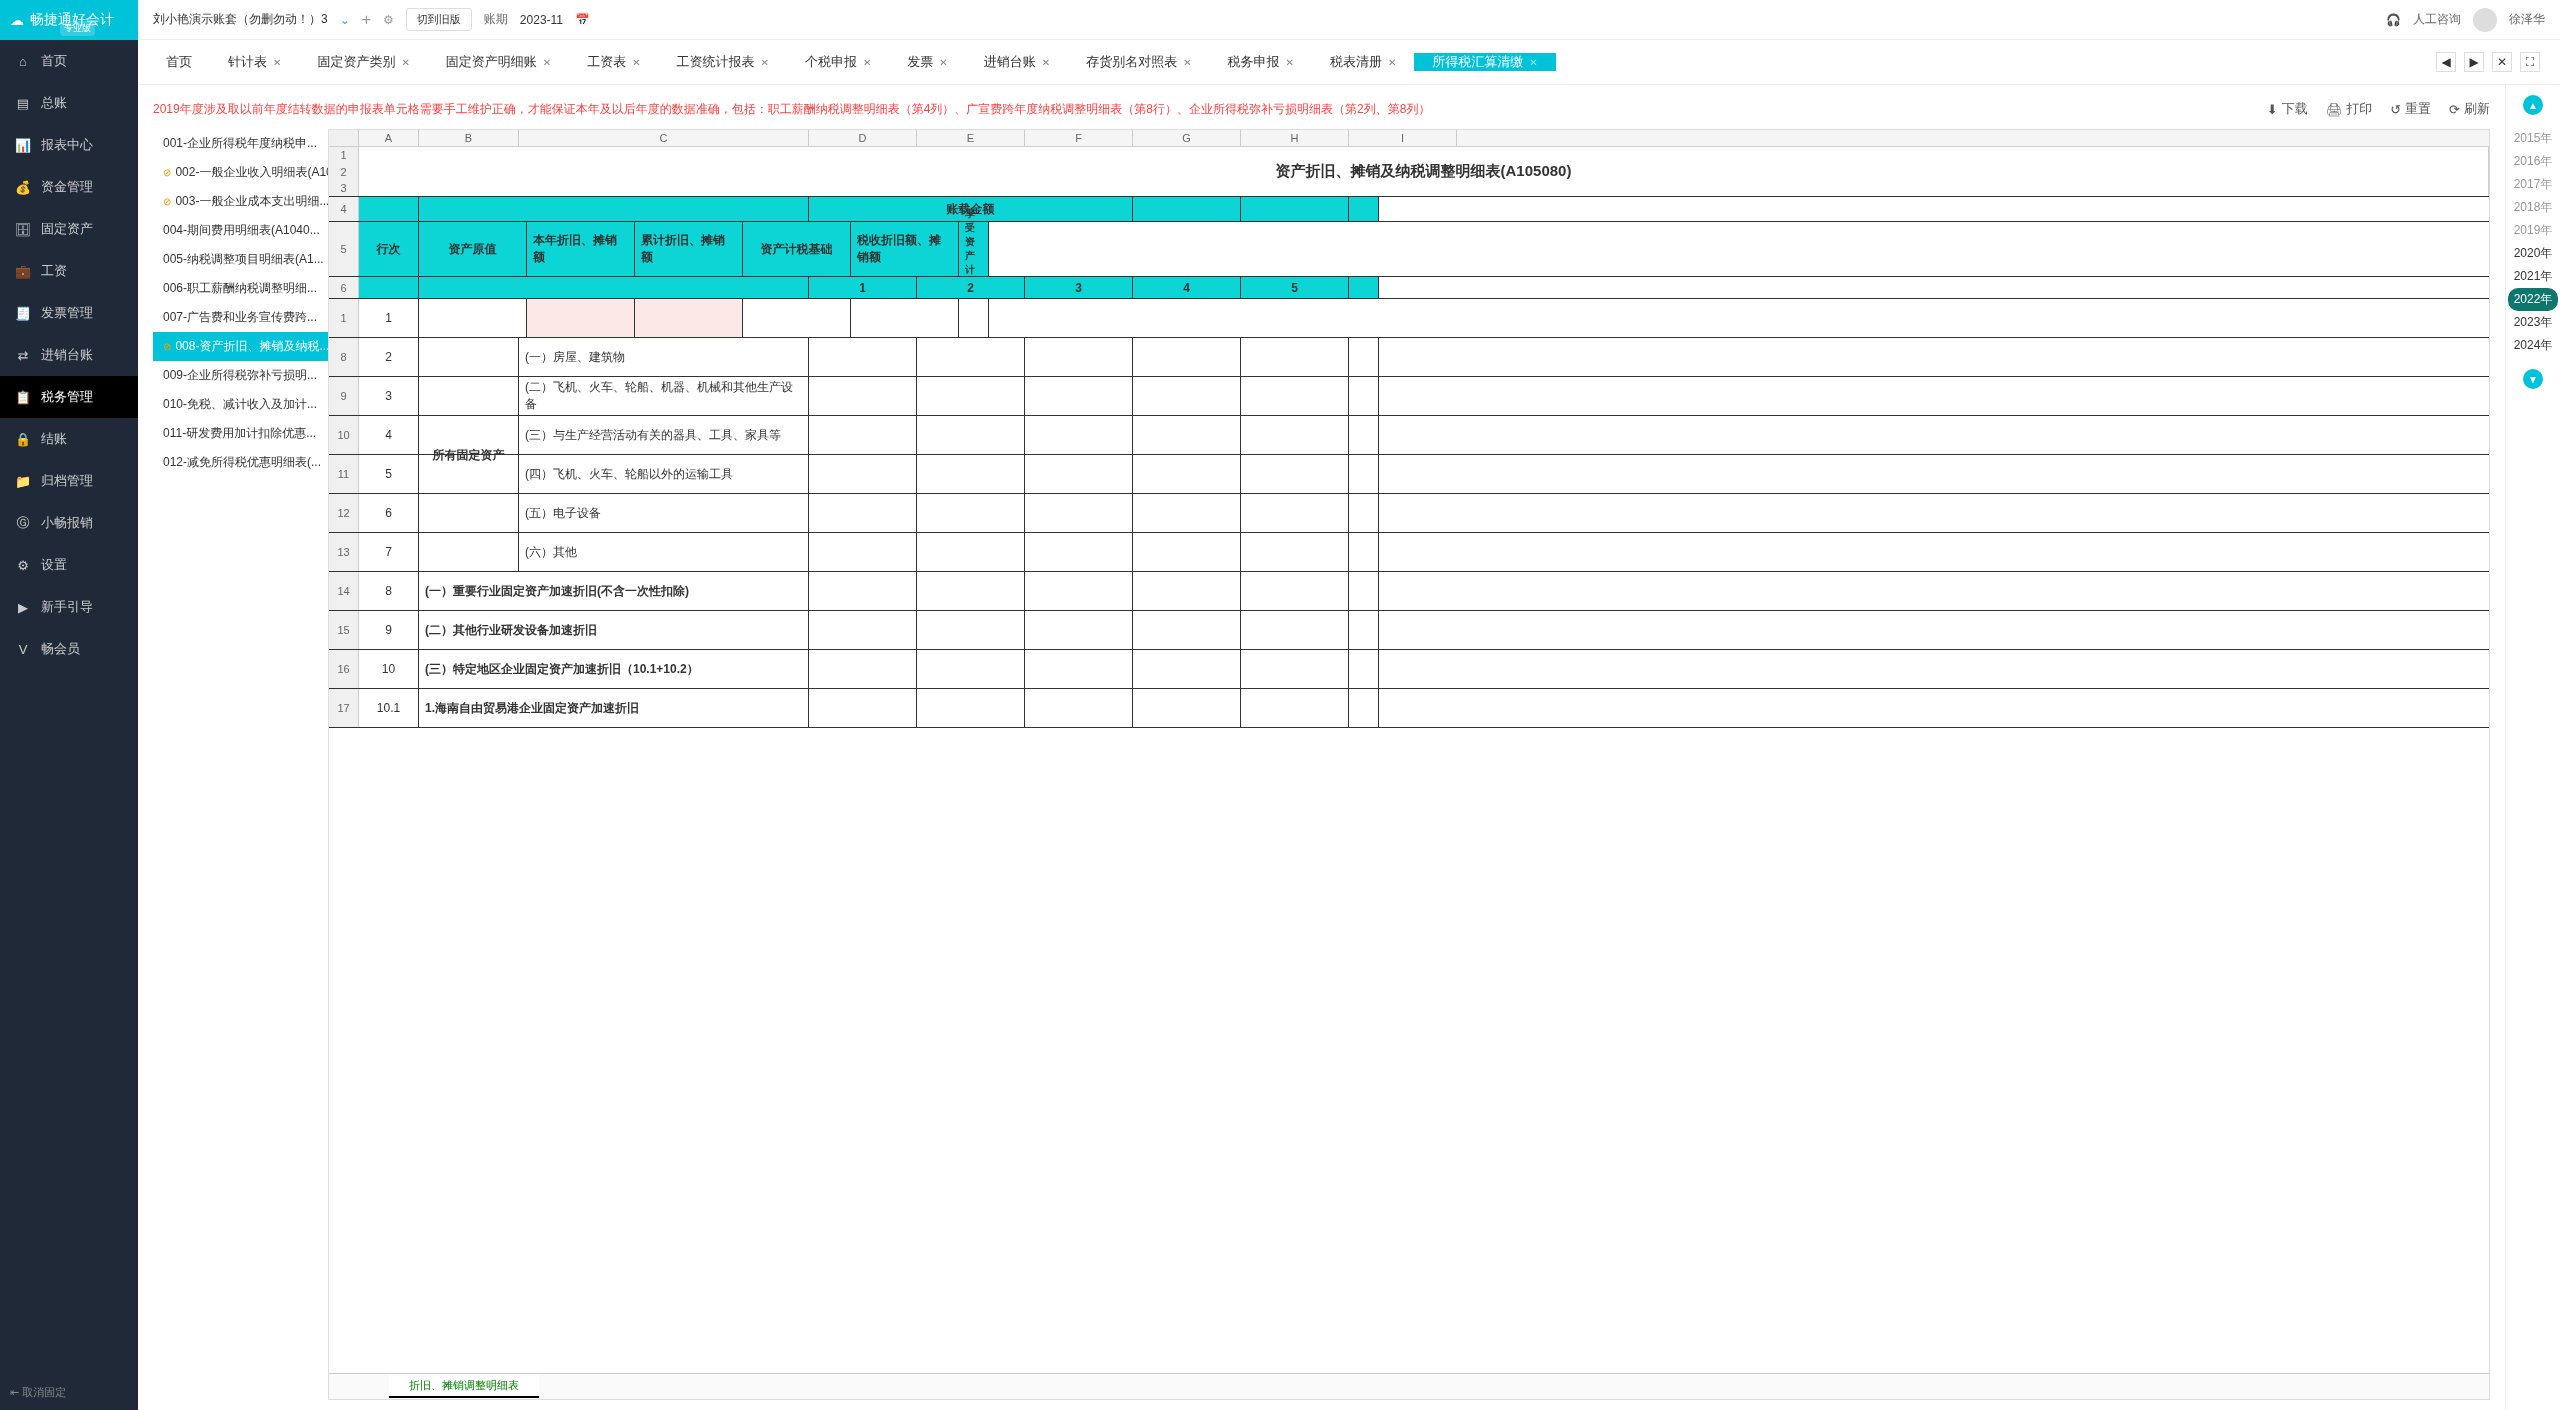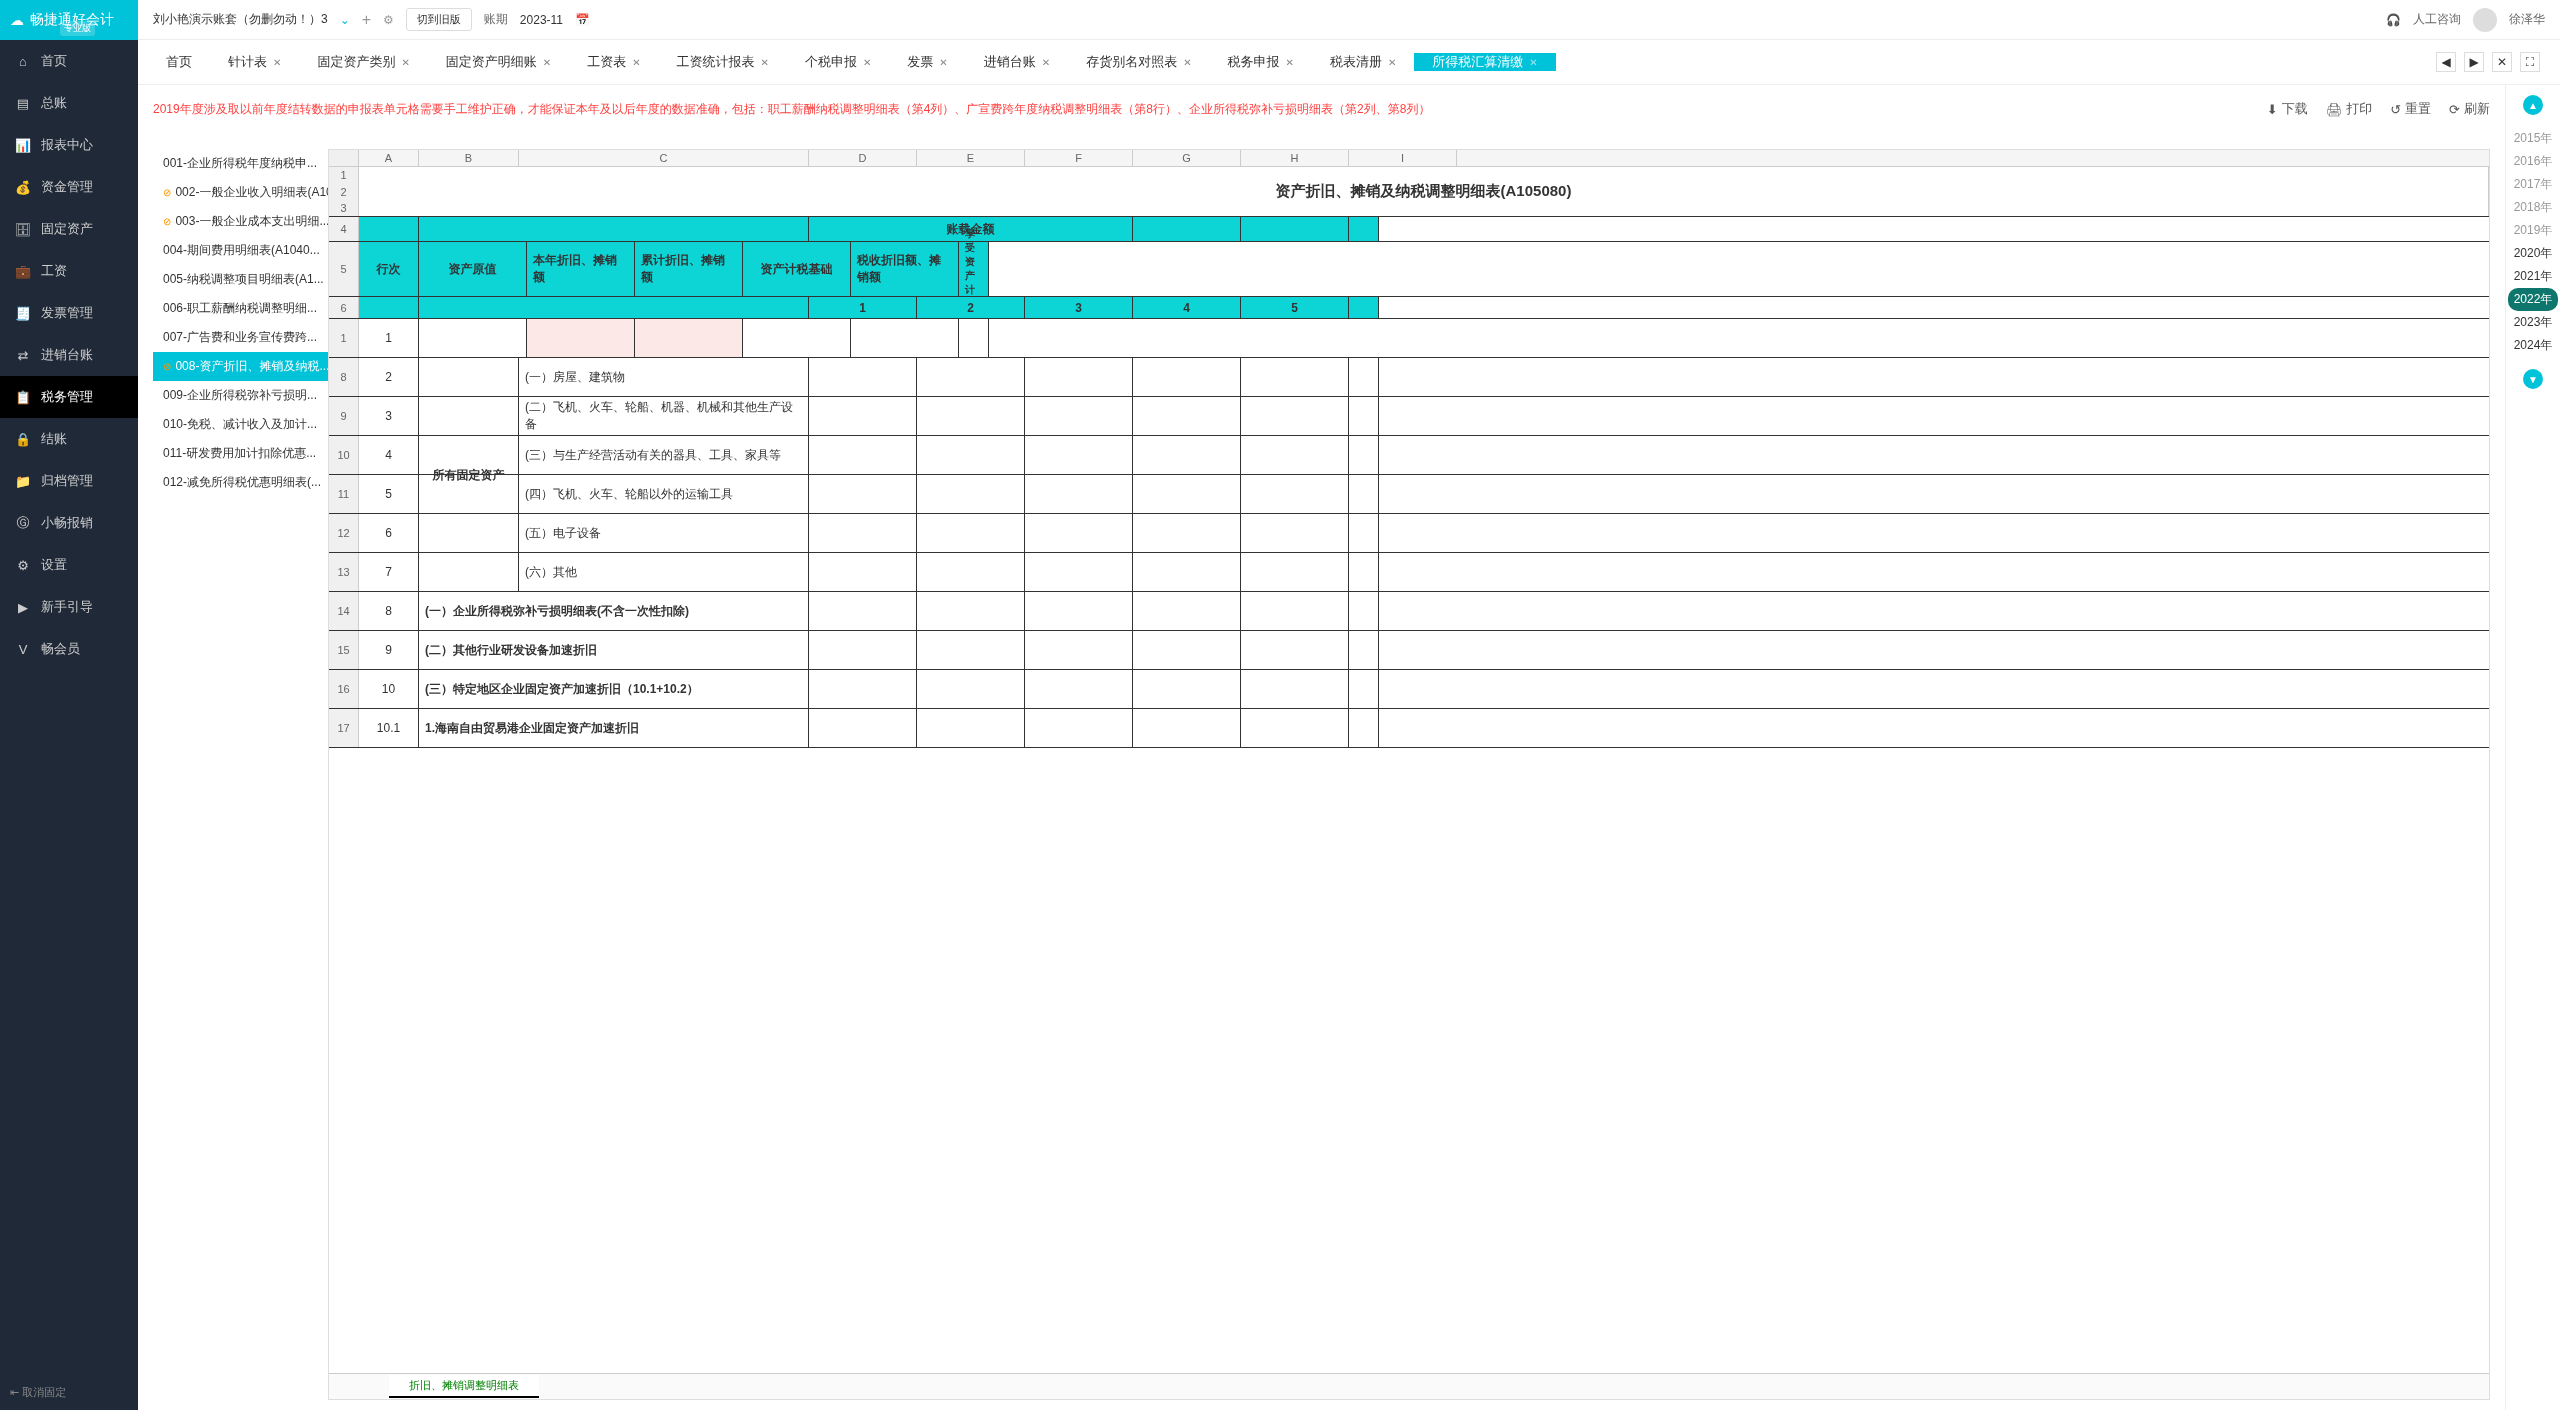--- a/index.html
+++ b/index.html
@@ -39,21 +39,21 @@
     .content-area { flex: 1; display: flex; overflow: hidden; }
     .content-main { flex: 1; display: flex; flex-direction: column; padding: 10px 15px; overflow: hidden; }
     
     
     .warning-row { display: flex; justify-content: space-between; align-items: flex-start; padding: 5px 0 10px 0; }
     .warning-text { color: #ff4040; font-size: 12px; max-width: 70%; line-height: 1.6; }
     .action-buttons { display: flex; gap: 18px; font-size: 13px; color: #555; }
     .action-btn { display: flex; align-items: center; gap: 4px; cursor: pointer; }
     
     
-    .report-layout { flex: 1; display: flex; overflow: hidden; margin-top: 20px; }
+    .report-layout { flex: 1; display: flex; overflow: hidden; }
     .report-list { width: 175px; overflow-y: auto; font-size: 12px; }
     .report-item { padding: 6px 10px; cursor: pointer; white-space: nowrap; overflow: hidden; text-overflow: ellipsis; display: flex; align-items: center; gap: 4px; }
     .report-item.active { background: #00c2d9; color: #fff; }
     .warn-dot { color: #ff9800; font-size: 10px; }
     
     
     .spreadsheet-area { flex: 1; display: flex; flex-direction: column; border: 1px solid #ddd; overflow: hidden; position: relative; }
     .collapse-handle { position: absolute; left: -12px; top: 50%; width: 12px; height: 40px; background: #eee; border: 1px solid #ddd; display: flex; align-items: center; justify-content: center; cursor: pointer; font-size: 9px; }
     .col-headers { display: flex; background: #f5f5f5; border-bottom: 1px solid #ccc; }
     .corner-cell { width: 30px; border-right: 1px solid #ccc; background: #f0f0f0; }
@@ -444,21 +444,21 @@
                   <div class="cell " style="width:108px"></div>
                   <div class="cell " style="width:108px"></div>
                   <div class="cell " style="width:108px"></div>
                   <div class="cell " style="width:108px"></div>
                   <div class="cell " style="width:108px"></div>
                   <div class="cell" style="width:30px"></div>
                 </div>
                 <div class="sheet-row" style="height: 39px;">
                   <div class="row-header">14</div>
                   <div class="cell center" style="width:60px">8</div>
-                  <div class="cell bold" style="width:390px">(一）企业所得税弥补亏损明细表(不含一次性扣除)</div>
+                  <div class="cell bold" style="width:390px">(一）重要行业固定资产加速折旧(不含一次性扣除)</div>
                   <div class="cell " style="width:108px"></div>
                   <div class="cell " style="width:108px"></div>
                   <div class="cell " style="width:108px"></div>
                   <div class="cell " style="width:108px"></div>
                   <div class="cell " style="width:108px"></div>
                   <div class="cell" style="width:30px"></div>
                 </div>
                 <div class="sheet-row" style="height: 39px;">
                   <div class="row-header">15</div>
                   <div class="cell center" style="width:60px">9</div>

